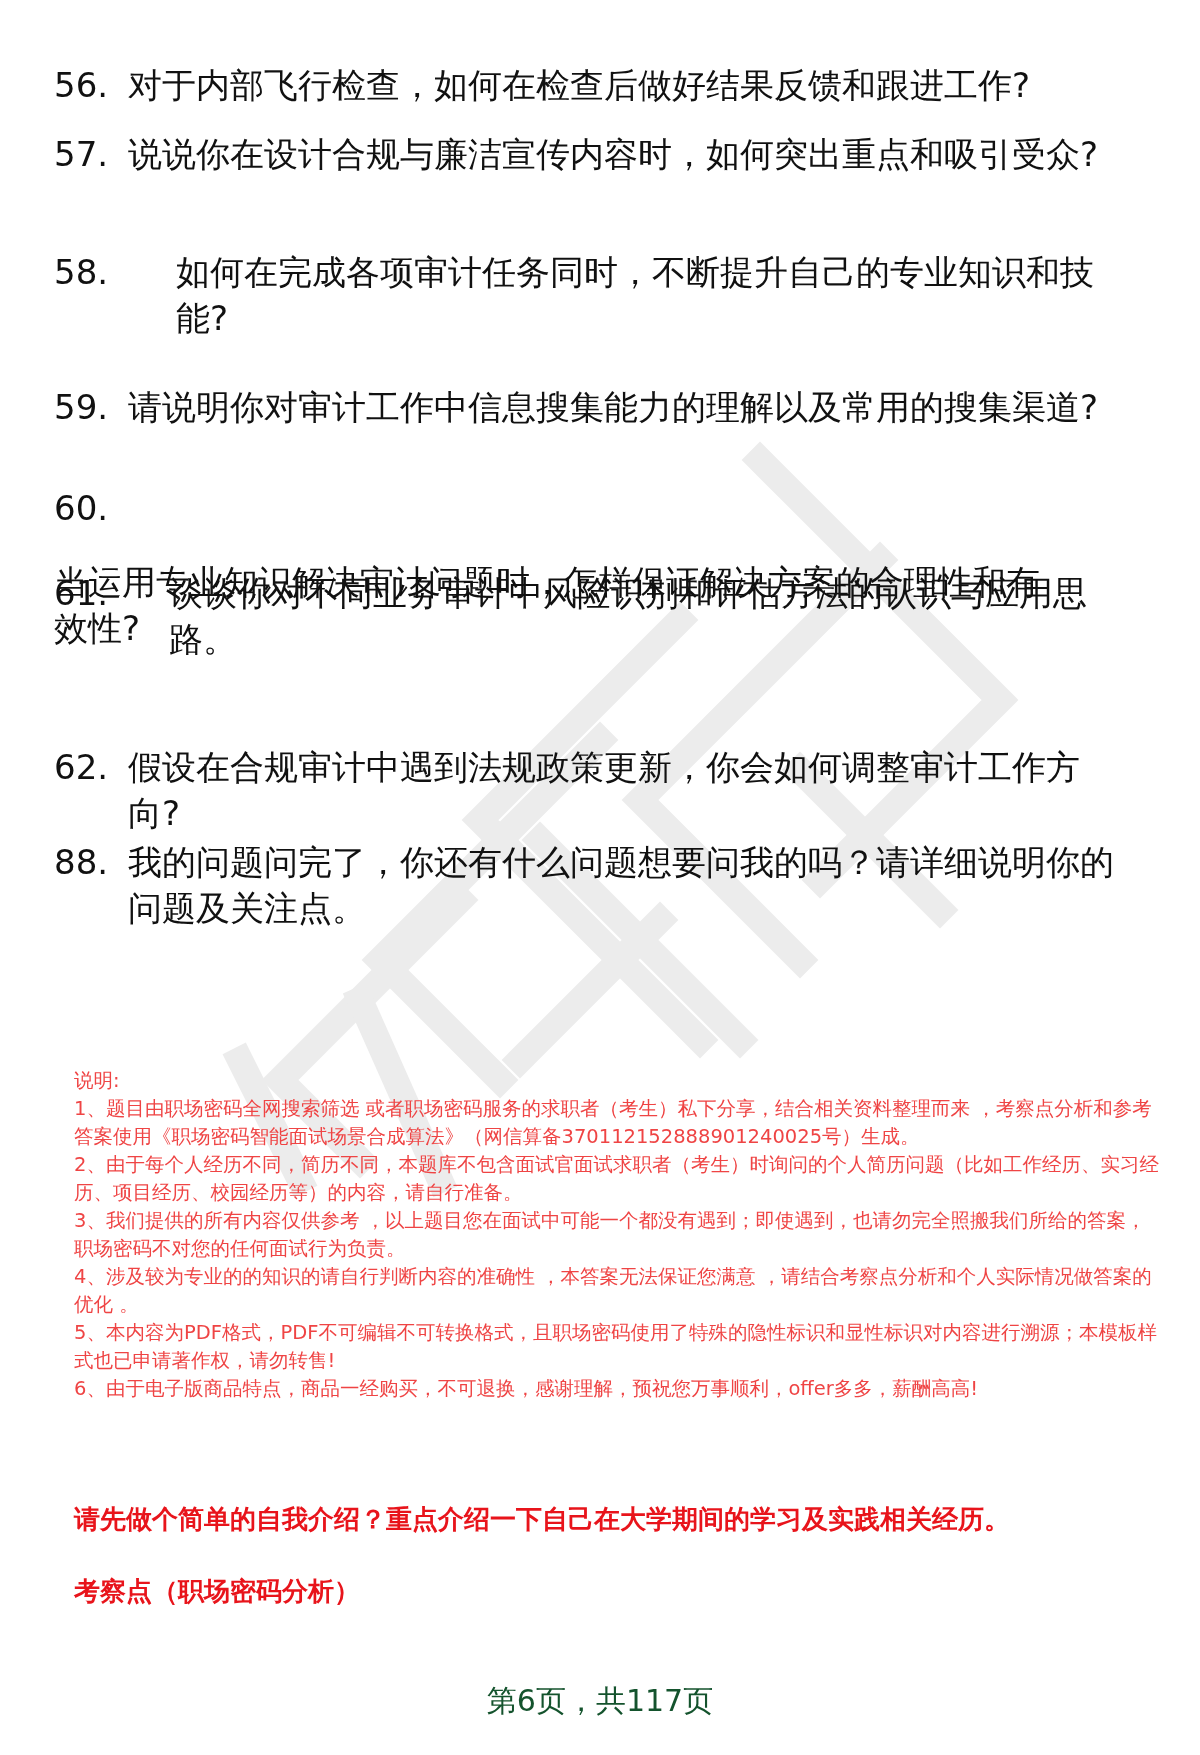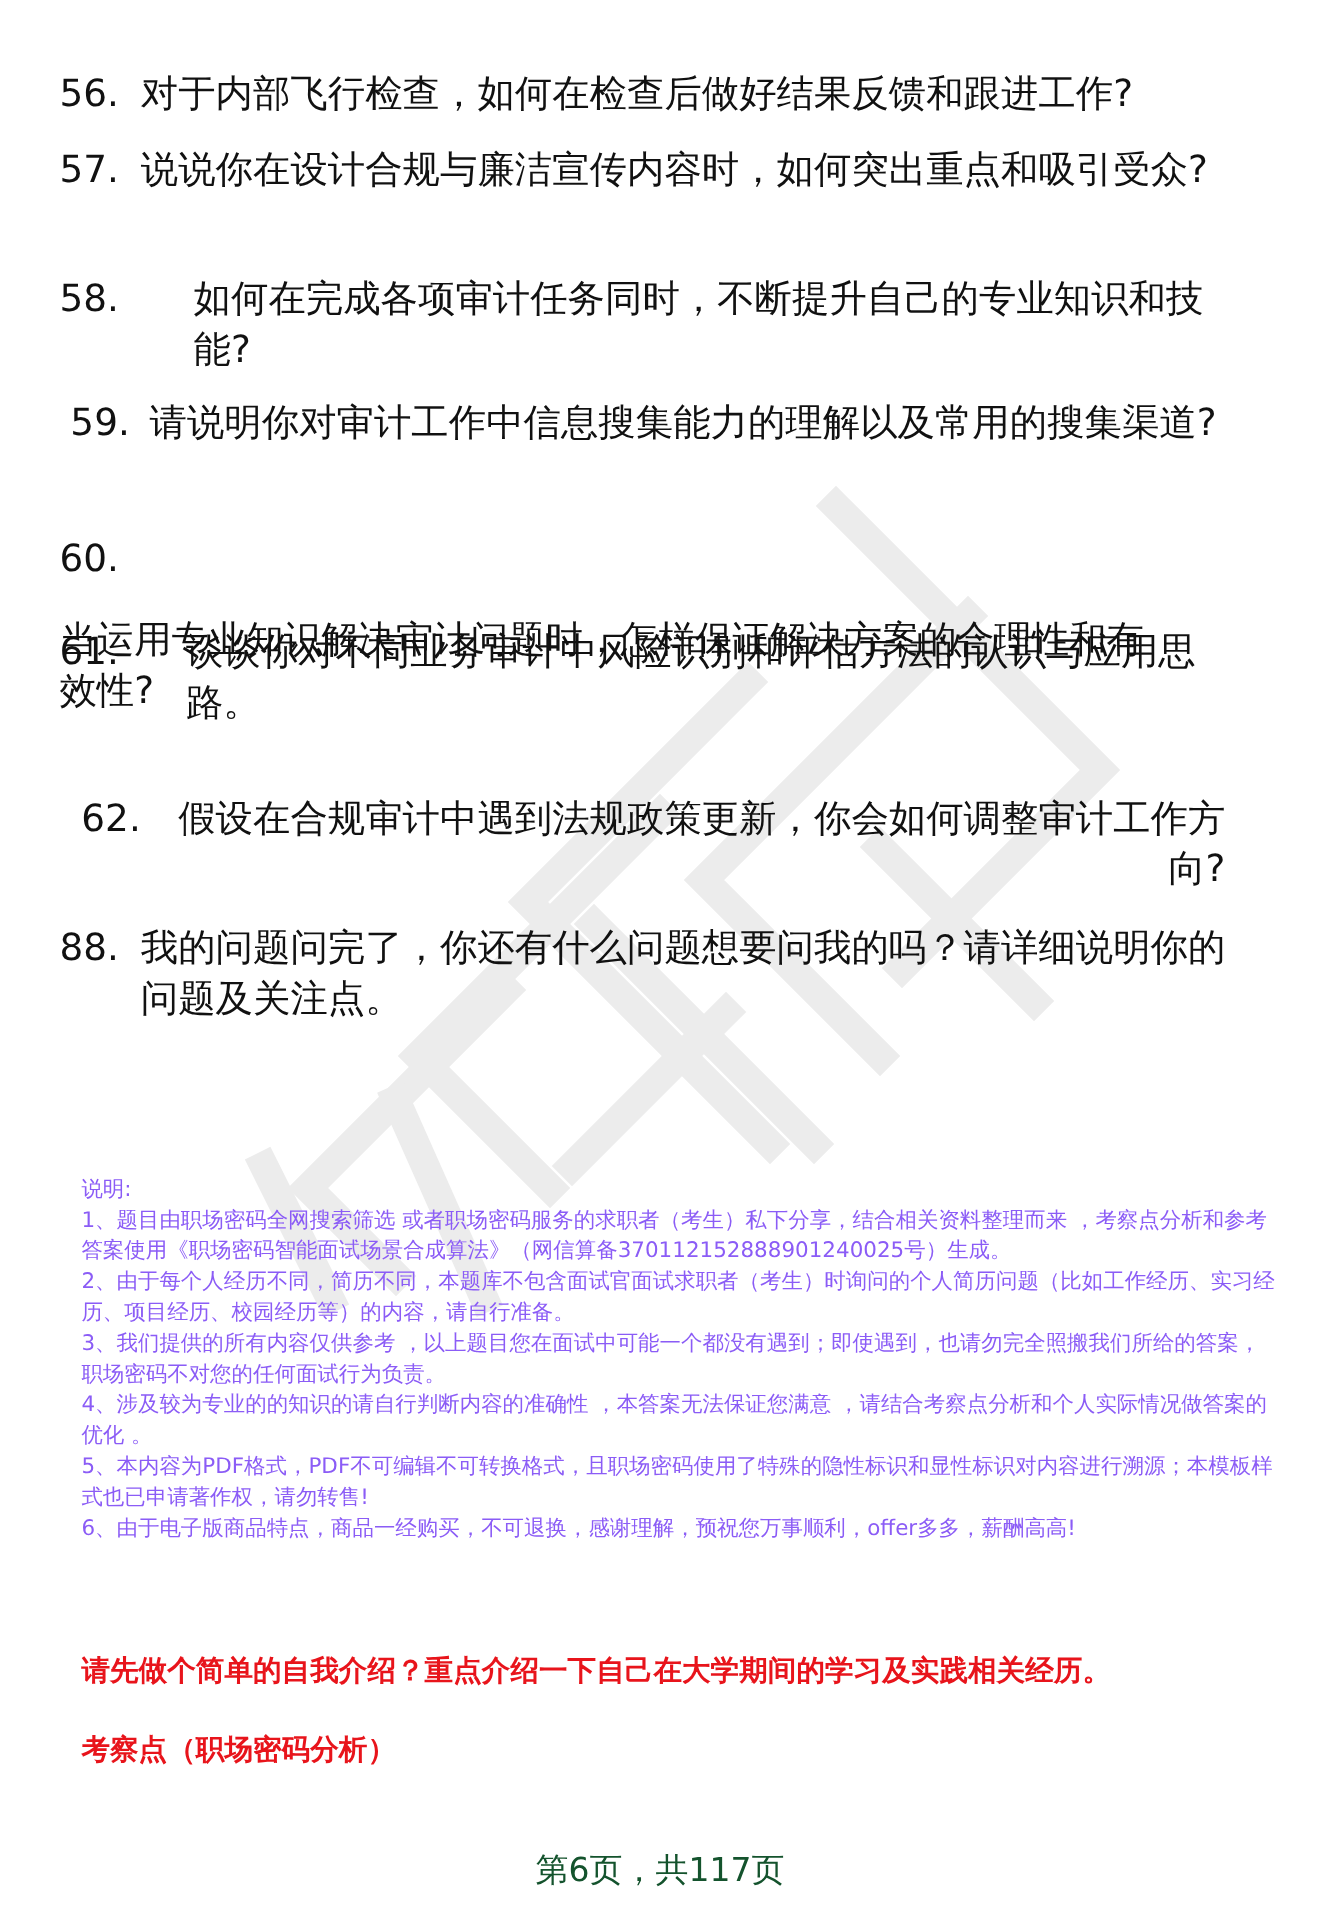--- a/index.html
+++ b/index.html
@@ -51,21 +51,21 @@
       word-break: break-all;
       padding-right: 40px;
     }
     .notes {
       position: absolute;
       left: 74px;
       top: 1067px;
       width: 1090px;
       font-size: 19.5px;
       line-height: 28px;
-      color: #8b5cf6;
+      color: #ef4444;
     }
     .notes p {
       margin: 0;
     }
     .red-heading {
       position: absolute;
       left: 74px;
       font-size: 26px;
       font-weight: bold;
       color: #e8141b;
@@ -110,36 +110,36 @@
   <div class="question" style="top:131px;">
     <span class="q-num">57.</span>
     <span class="q-text">说说你在设计合规与廉洁宣传内容时，如何突出重点和吸引受众?</span>
   </div>
 
   <div class="question" style="top:249px;gap:48px;">
     <span class="q-num">58.</span>
     <span class="q-text">如何在完成各项审计任务同时，不断提升自己的专业知识和技能?</span>
   </div>
 
-  <div class="question" style="top:361px;text-align:center;">
+  <div class="question" style="top:384px;">
     <span class="q-num">59.</span>
     <span class="q-text">请说明你对审计工作中信息搜集能力的理解以及常用的搜集渠道?</span>
   </div>
 
   <div class="question" style="top:485px;flex-direction:column;">
     <span class="q-num">60.</span>
     <span class="q-text">当运用专业知识解决审计问题时，怎样保证解决方案的合理性和有效性?</span>
   </div>
 
   <div class="question" style="top:570px;gap:41px;">
     <span class="q-num">61.</span>
     <span class="q-text">谈谈你对不同业务审计中风险识别和评估方法的认识与应用思路。</span>
   </div>
 
-  <div class="question" style="top:721px;text-align:right;">
+  <div class="question" style="top:744px;">
     <span class="q-num">62.</span>
     <span class="q-text">假设在合规审计中遇到法规政策更新，你会如何调整审计工作方向?</span>
   </div>
 
   <div class="question" style="top:839px;">
     <span class="q-num">88.</span>
     <span class="q-text">我的问题问完了，你还有什么问题想要问我的吗？请详细说明你的问题及关注点。</span>
   </div>
 
   <div class="notes">

